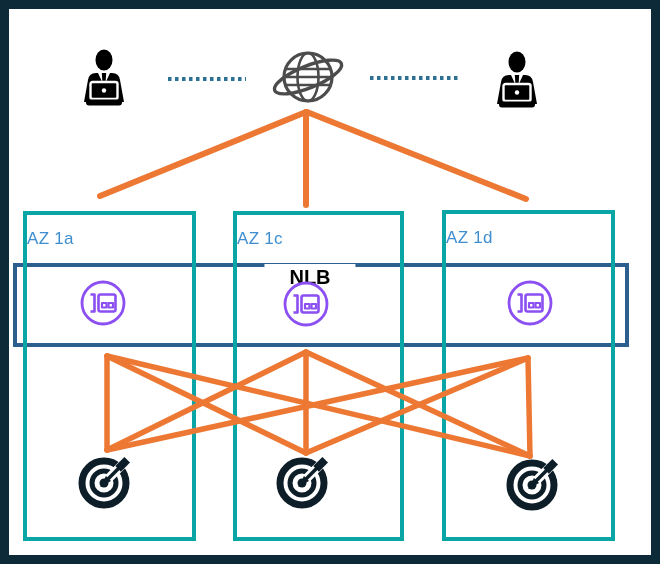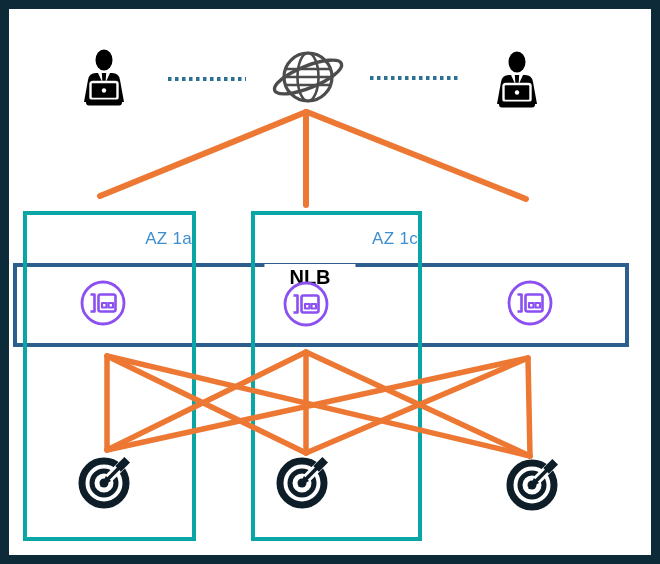--- a/index.html
+++ b/index.html
@@ -8,23 +8,23 @@
     --icon-black:#0d1e29; --user-black:#000000; --globe-gray:#4c4c4c;
   }
   *{margin:0;padding:0;box-sizing:border-box;}
   html,body{background:#fff;}
   body{font-family:"Liberation Sans",sans-serif;}
   .canvas{position:relative;width:660px;height:564px;background:#fff;overflow:hidden;}
   .frame{position:absolute;inset:0;border:9px solid var(--outer-border);z-index:10;pointer-events:none;}
   .lines-svg{position:absolute;left:0;top:0;z-index:5;}
   .zone-box{position:absolute;border:4px solid var(--teal);background:transparent;z-index:3;}
   .zone-box.z1{left:23px;top:211px;width:173px;height:330px;}
-  .zone-box.z2{left:251px;top:211px;width:171px;height:330px;}
+  .zone-box.z2{left:233px;top:211px;width:171px;height:330px;}
   .zone-box.z3{left:442px;top:210px;width:173px;height:331px;}
-  .zone-label{display:block;margin-top:14px;text-align:right;font-size:17px;
+  .zone-label{display:block;margin-top:14px;text-align:left;font-size:17px;
     color:var(--zone-label-blue);letter-spacing:.3px;}
   .nlb-box{position:absolute;left:13px;top:263px;width:616px;height:84px;
     border:4px solid var(--navy);z-index:2;}
   .nlb-label{position:absolute;left:310px;top:264px;transform:translateX(-50%);
     background:#fff;padding:0 25px;font-weight:bold;font-size:20px;line-height:26px;
     color:#000;z-index:4;white-space:nowrap;}
   .icon{position:absolute;z-index:6;line-height:0;}
   .icon svg{display:block;}
 </style>
 </head>
@@ -57,20 +57,23 @@
   </svg>
 
   <div class="nlb-box"></div>
   <div class="nlb-label">NLB</div>
 
   <div class="zone-box z1">
     <span class="zone-label">AZ 1a</span>
   </div>
   <div class="zone-box z2">
     <span class="zone-label">AZ 1c</span>
+  </div>
+  <div class="zone-box z3">
+    <span class="zone-label">AZ 1d</span>
   </div>
 
   <span class="icon" style="left:76px;top:48px;">
     <svg width="56" height="64" viewBox="-28 -32 56 64" style="fill:var(--user-black)">
       <ellipse cx="0" cy="-20" rx="8.5" ry="10.5"></ellipse>
       <path d="M-20,22 L-16,0 Q-15,-7 -8,-7 L8,-7 Q15,-7 16,0 L20,22 Z"></path>
       <polygon points="-6,-7 6,-7 0,6" fill="#fff"></polygon>
       <polygon points="-2.2,-7 2.2,-7 1.4,5 -1.4,5"></polygon>
       <rect x="-13.5" y="2" width="27" height="17" rx="2" stroke="#fff" stroke-width="2.4"></rect>
       <circle cx="0" cy="10.5" r="2.2" fill="#fff"></circle>

